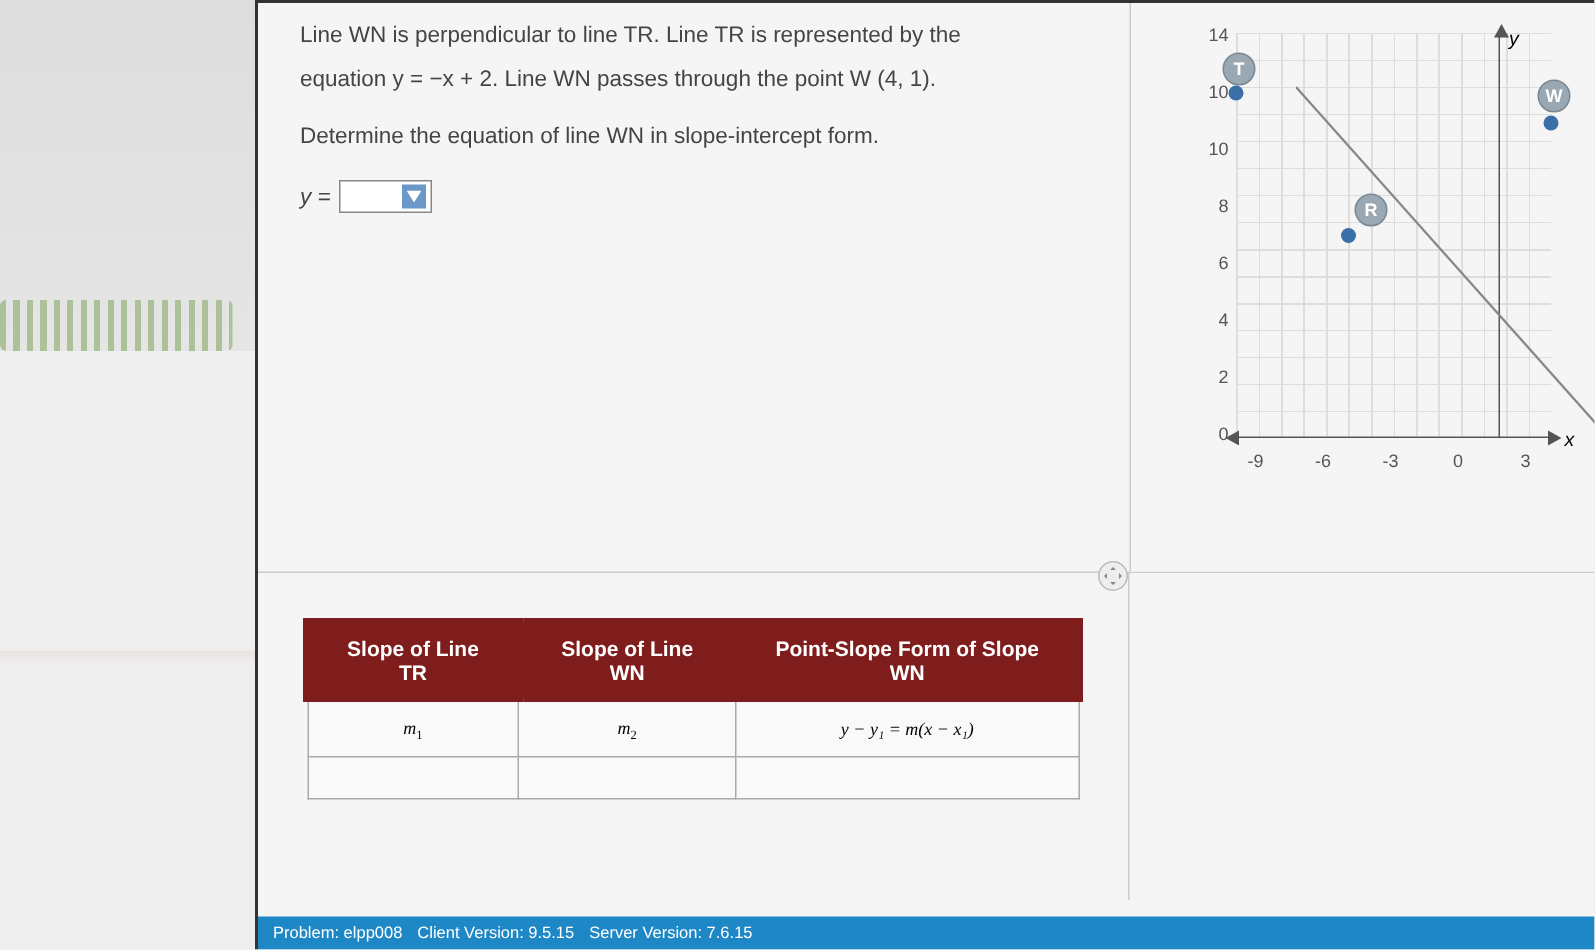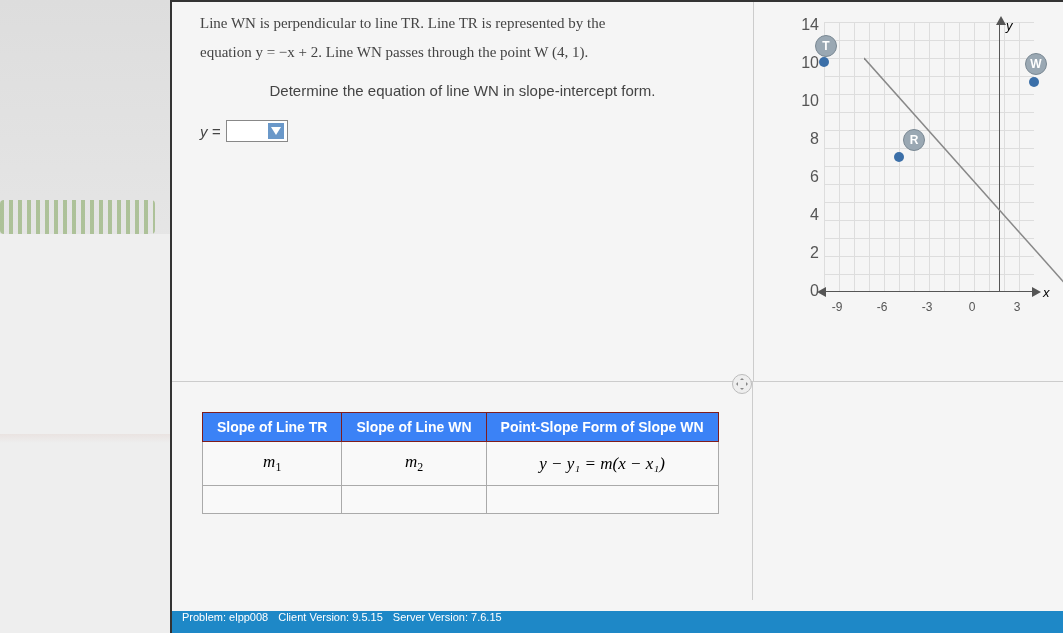--- a/index.html
+++ b/index.html
@@ -32,22 +32,22 @@
     color: #444;
     line-height: 1.55;
     font-size: 15px;
   }
   .right-pane {
     width: 310px;
     border-left: 1px solid #ccc;
     position: relative;
     background: #f5f5f5;
   }
-  .prompt-line { margin-bottom: 6px; font-family: Liberation Serif, serif; }
-  .question { margin-top: 14px; margin-bottom: 18px; text-align: center; }
+  .prompt-line { margin-bottom: 6px; }
+  .question { margin-top: 14px; margin-bottom: 18px; }
   .answer-row {
     display: flex;
     align-items: center;
     gap: 6px;
     font-style: italic;
   }
   .y-eq { font-style: italic; }
   .dropdown {
     display: inline-flex;
     align-items: center;
@@ -101,21 +101,21 @@
   .arrow-x {
     position:absolute; left:248px; top:265px;
     width:0;height:0;border-top:5px solid transparent;border-bottom:5px solid transparent;border-left:9px solid #555;
   }
   .arrow-xl {
     position:absolute; left:33px; top:265px;
     width:0;height:0;border-top:5px solid transparent;border-bottom:5px solid transparent;border-right:9px solid #555;
   }
   .y-label-axis{position:absolute;left:222px;top:-4px;font-style:italic;font-size:13px;}
   .x-label-axis{position:absolute;left:259px;top:263px;font-style:italic;font-size:13px;}
-  .ytick{position:absolute;right:225px;font-size:16px;color:#555;width:22px;text-align:right;}
+  .ytick{position:absolute;right:225px;font-size:12px;color:#555;width:22px;text-align:right;}
   .xtick{position:absolute;top:278px;font-size:12px;color:#555;width:20px;text-align:center;}
   .diag{
     position:absolute;
     left:40px;top:0;width:210px;height:270px;
     pointer-events:none;
   }
   .pt{
     position:absolute;width:10px;height:10px;border-radius:50%;background:#3b6fa8;
     transform:translate(-50%,-50%);
   }
@@ -144,42 +144,42 @@
     background:#eee;border:1px solid #bbb;
     display:flex;align-items:center;justify-content:center;
     color:#888;font-size:12px;cursor:move;
   }
 
   table.work {
     border-collapse: collapse;
     font-size: 14px;
   }
   table.work th {
-    background:#3b82f6;color:#fff;
-    border:1px solid #7f1d1d;
+    background:#7f1d1d;color:#fff;
+    border:6px solid #7f1d1d;
     padding:6px 14px;
     font-weight:bold;
     text-align:center;
   }
   table.work td {
     border:1px solid #aaa;
     padding:10px 20px;
     text-align:center;
     background:#f9f9f9;
     font-family: "Times New Roman", serif;
     font-style:italic;
-    font-size:17px;
+    font-size:12px;
   }
   table.work tr.empty td{height:28px;}
   .sub{font-size:0.7em;vertical-align:sub;font-style:normal;}
 
   .footer{
     position:absolute;bottom:0;left:0;right:0;height:22px;
     background:#1e88c7;color:#fff;font-size:11px;
-    display:flex;align-items:flex-start;padding-left:10px;gap:10px;
+    display:flex;align-items:center;padding-left:10px;gap:10px;
   }
 
   
   .bg-left{
     position:absolute;left:0;top:0;width:170px;height:633px;
     background:linear-gradient(180deg,#ddd 0%,#e6e6e6 40%,#d0a090 60%,#eee 70%);
   }
   .spiral{
     position:absolute;left:0;top:200px;width:155px;height:34px;
     background:repeating-linear-gradient(90deg,#8a6 0 4px,transparent 4px 9px);

